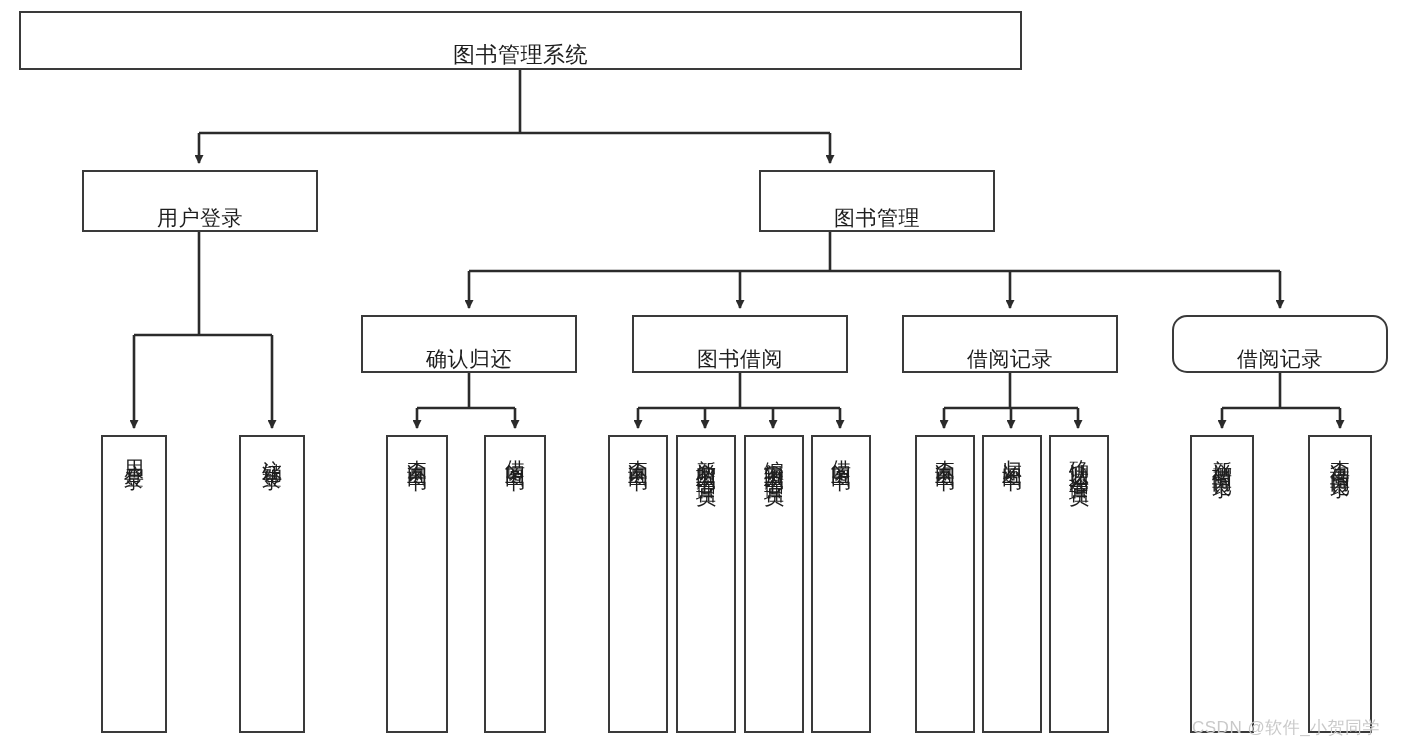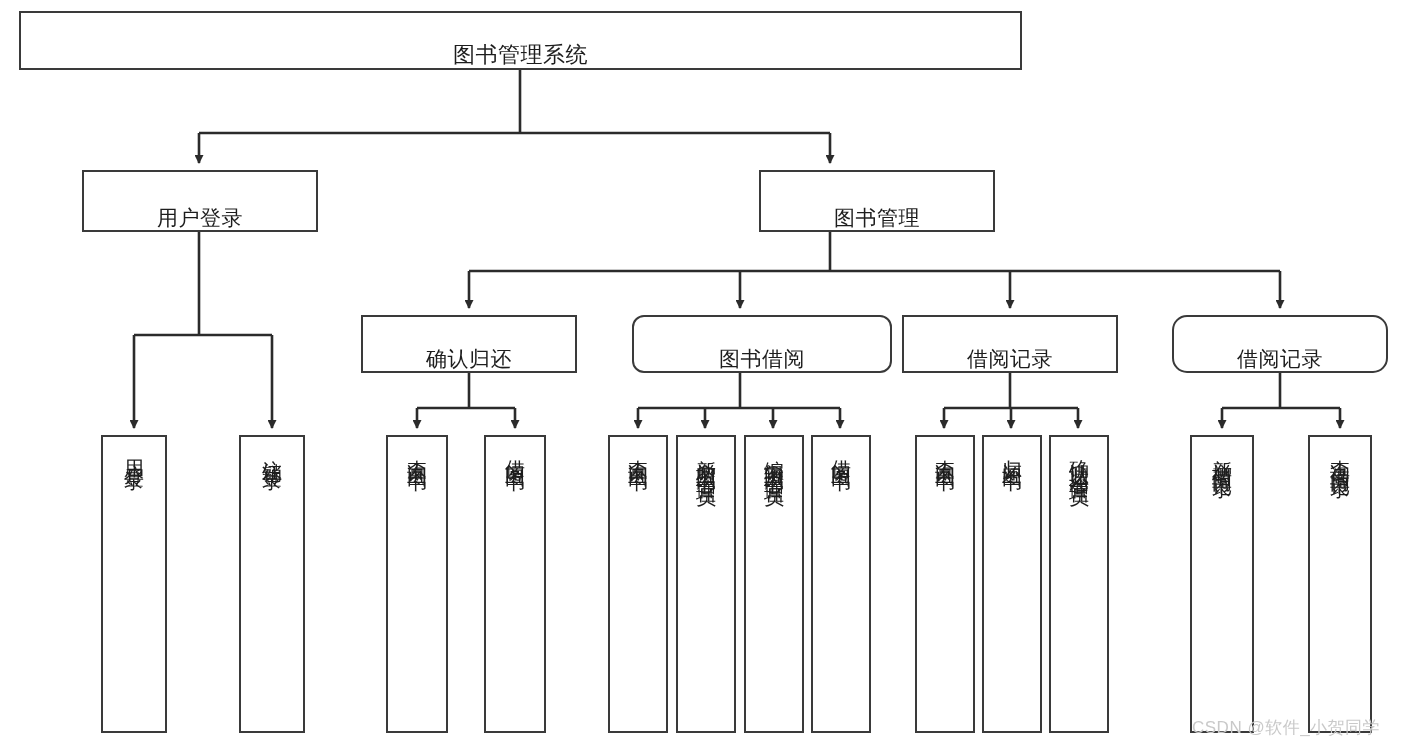--- a/index.html
+++ b/index.html
@@ -127,21 +127,21 @@
   <div class="node horiz" style="left:82px; top:170px; width:236px; height:62px;">
     <span>用户登录</span>
   </div>
   <div class="node horiz" style="left:711px; top:170px; width:236px; height:62px;margin-left:48px;">
     <span>图书管理</span>
   </div>
 
   <div class="node horiz" style="left:361px; top:315px; width:216px; height:58px;">
     <span>确认归还</span>
   </div>
-  <div class="node horiz" style="left:632px; top:315px; width:260px; height:58px;border-radius:12px;">
+  <div class="node horiz" style="left:632px; top:315px; width:216px; height:58px;">
     <span>图书借阅</span>
   </div>
   <div class="node horiz" style="left:902px; top:315px; width:216px; height:58px;">
     <span>借阅记录</span>
   </div>
   <div class="node horiz" style="left:1172px; top:315px; width:216px; height:58px;border-radius:15px;">
     <span>借阅记录</span>
   </div>
 
   <div class="node vert" style="left:101px; top:435px; width:66px; height:298px;">

